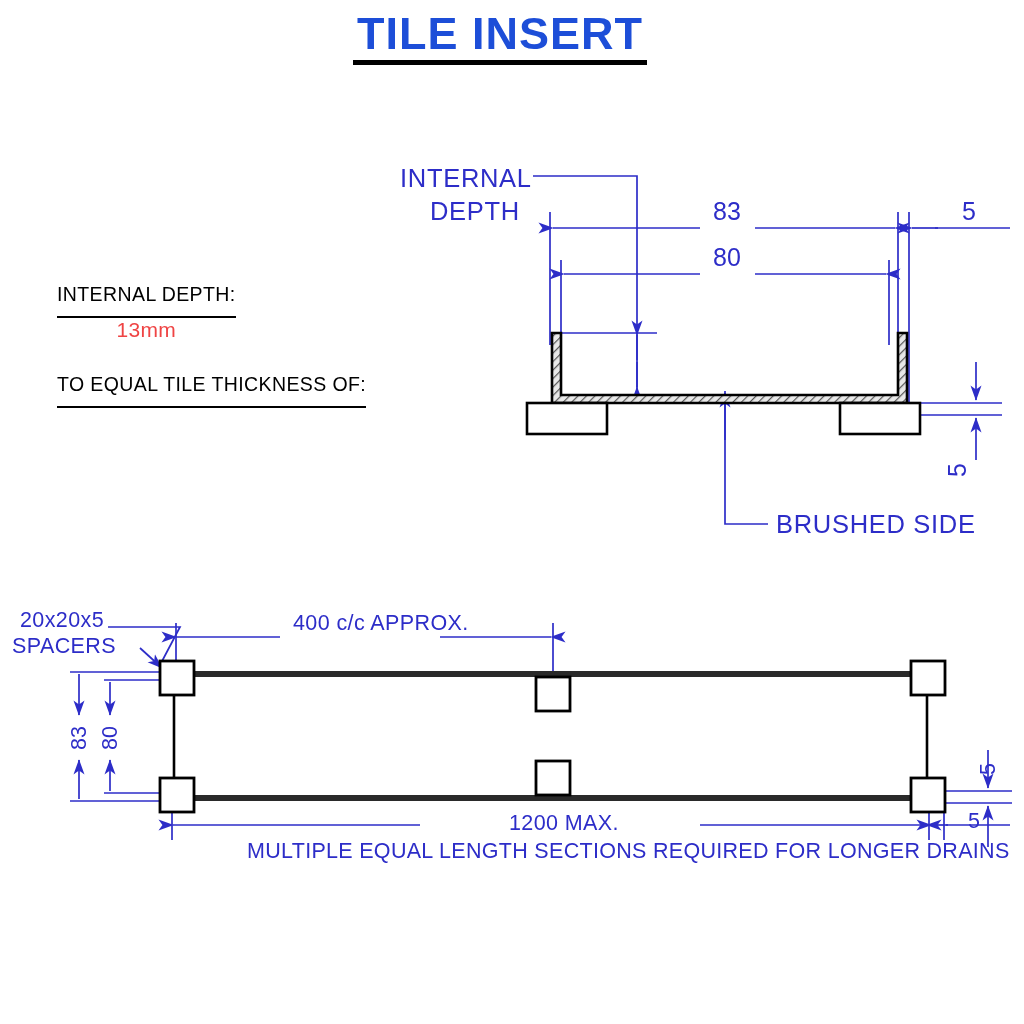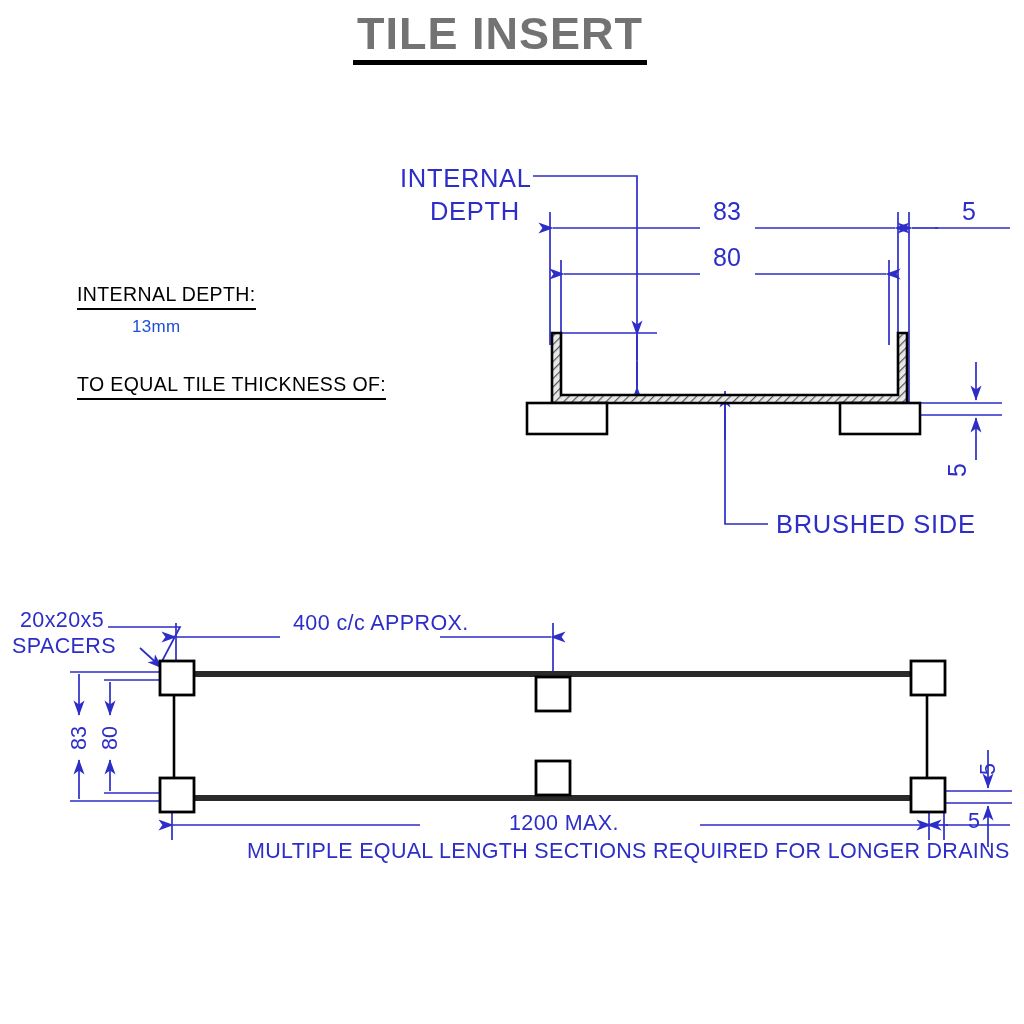--- a/index.html
+++ b/index.html
@@ -23,48 +23,47 @@
   #title {
     position: absolute;
     left: 0;
     top: 10px;
     width: 1000px;
     text-align: center;
     font-family: "Liberation Sans", sans-serif;
     font-weight: bold;
     font-size: 45px;
     letter-spacing: 1px;
-    color: #737373;
+    color: #1d4ed8;
     line-height: 1.05;
   }
   #title .tx {
     display: inline-block;
     border-bottom: 5px solid #000;
     padding: 0 4px 3px 4px;
   }
   .noteblk {
     position: absolute;
     font-family: "Liberation Sans", sans-serif;
     color: #000;
   }
   .note-head {
     font-size: 19.5px;
     letter-spacing: 0.4px;
     color: #000;
     display: inline-block;
     border-bottom: 2px solid #000;
-    padding-bottom: 2px;
+    padding-bottom: 10px;
     white-space: nowrap;
-    margin-left: 20px;
   }
   .note-val {
-    font-size: 17px;
-    color: #1d4ed8;
+    font-size: 21px;
+    color: #ef4444;
     text-align: center;
-    padding-top: 7px;
+    padding-top: 0;
     letter-spacing: 0.3px;
   }
   svg { display:block; }
   text { font-family: "Liberation Sans", sans-serif; fill:#2d2dc8; }
 </style>
 </head>
 <body>
 
 <div id="sheet">
 

